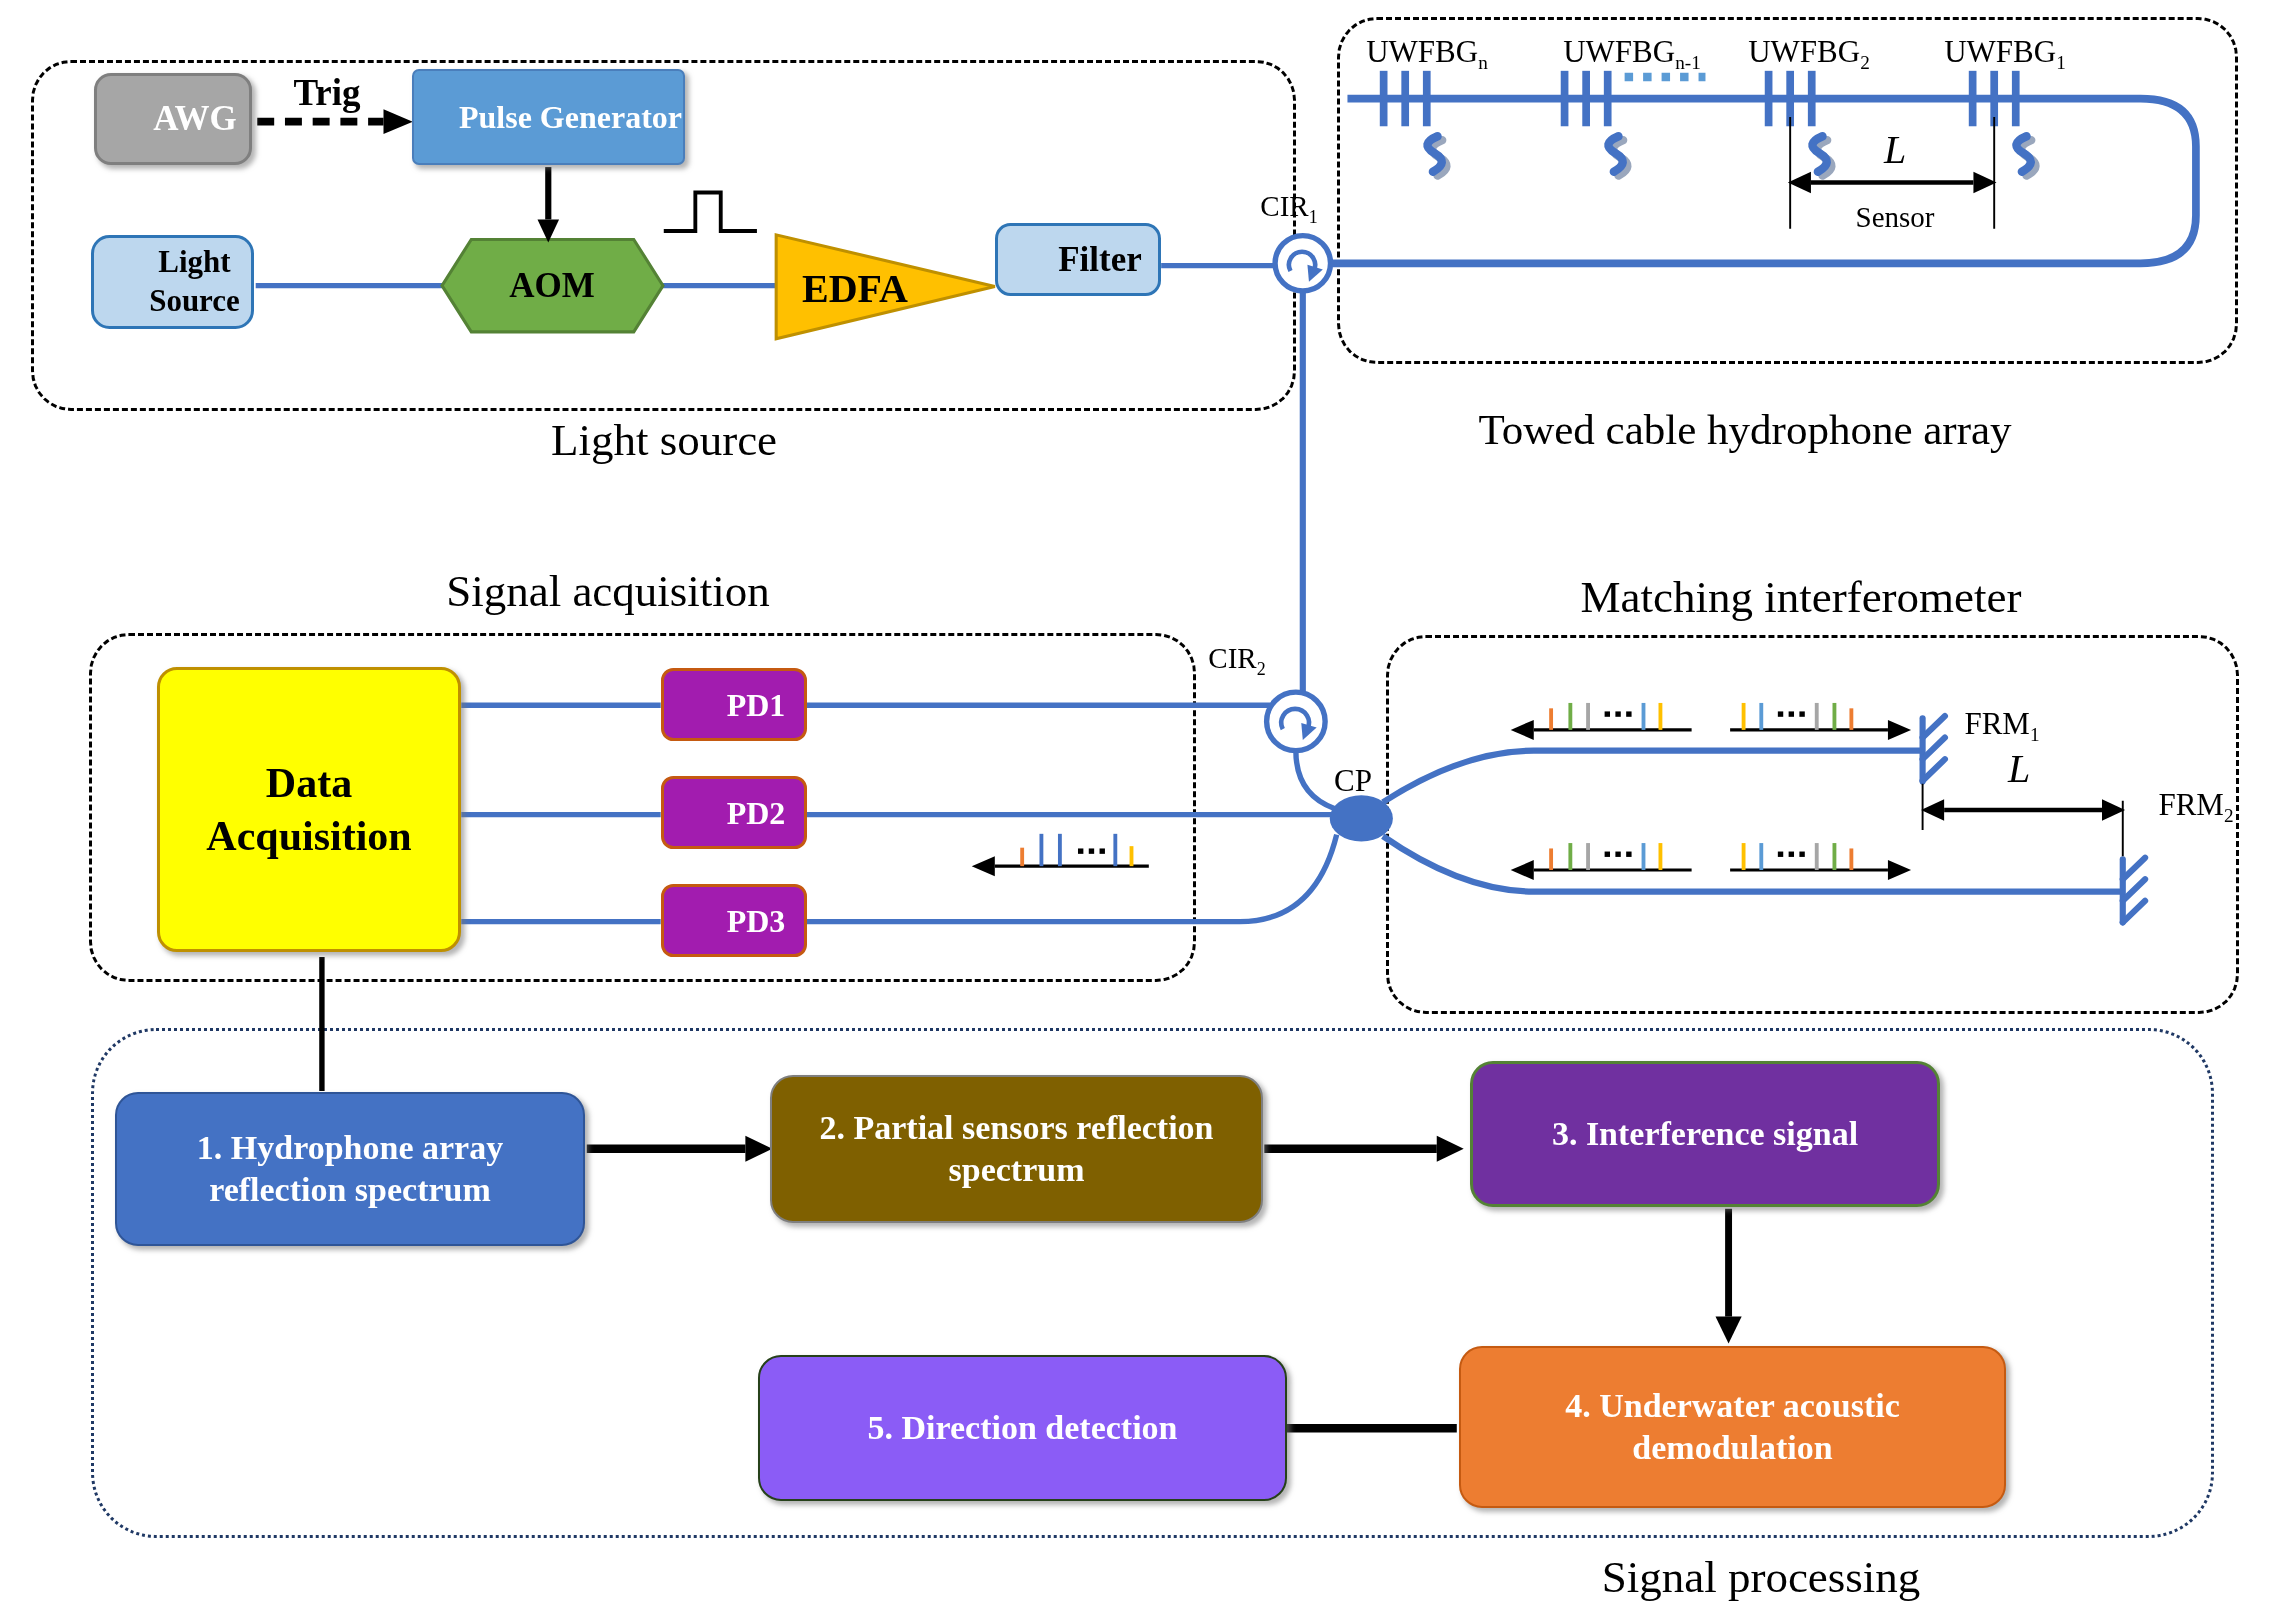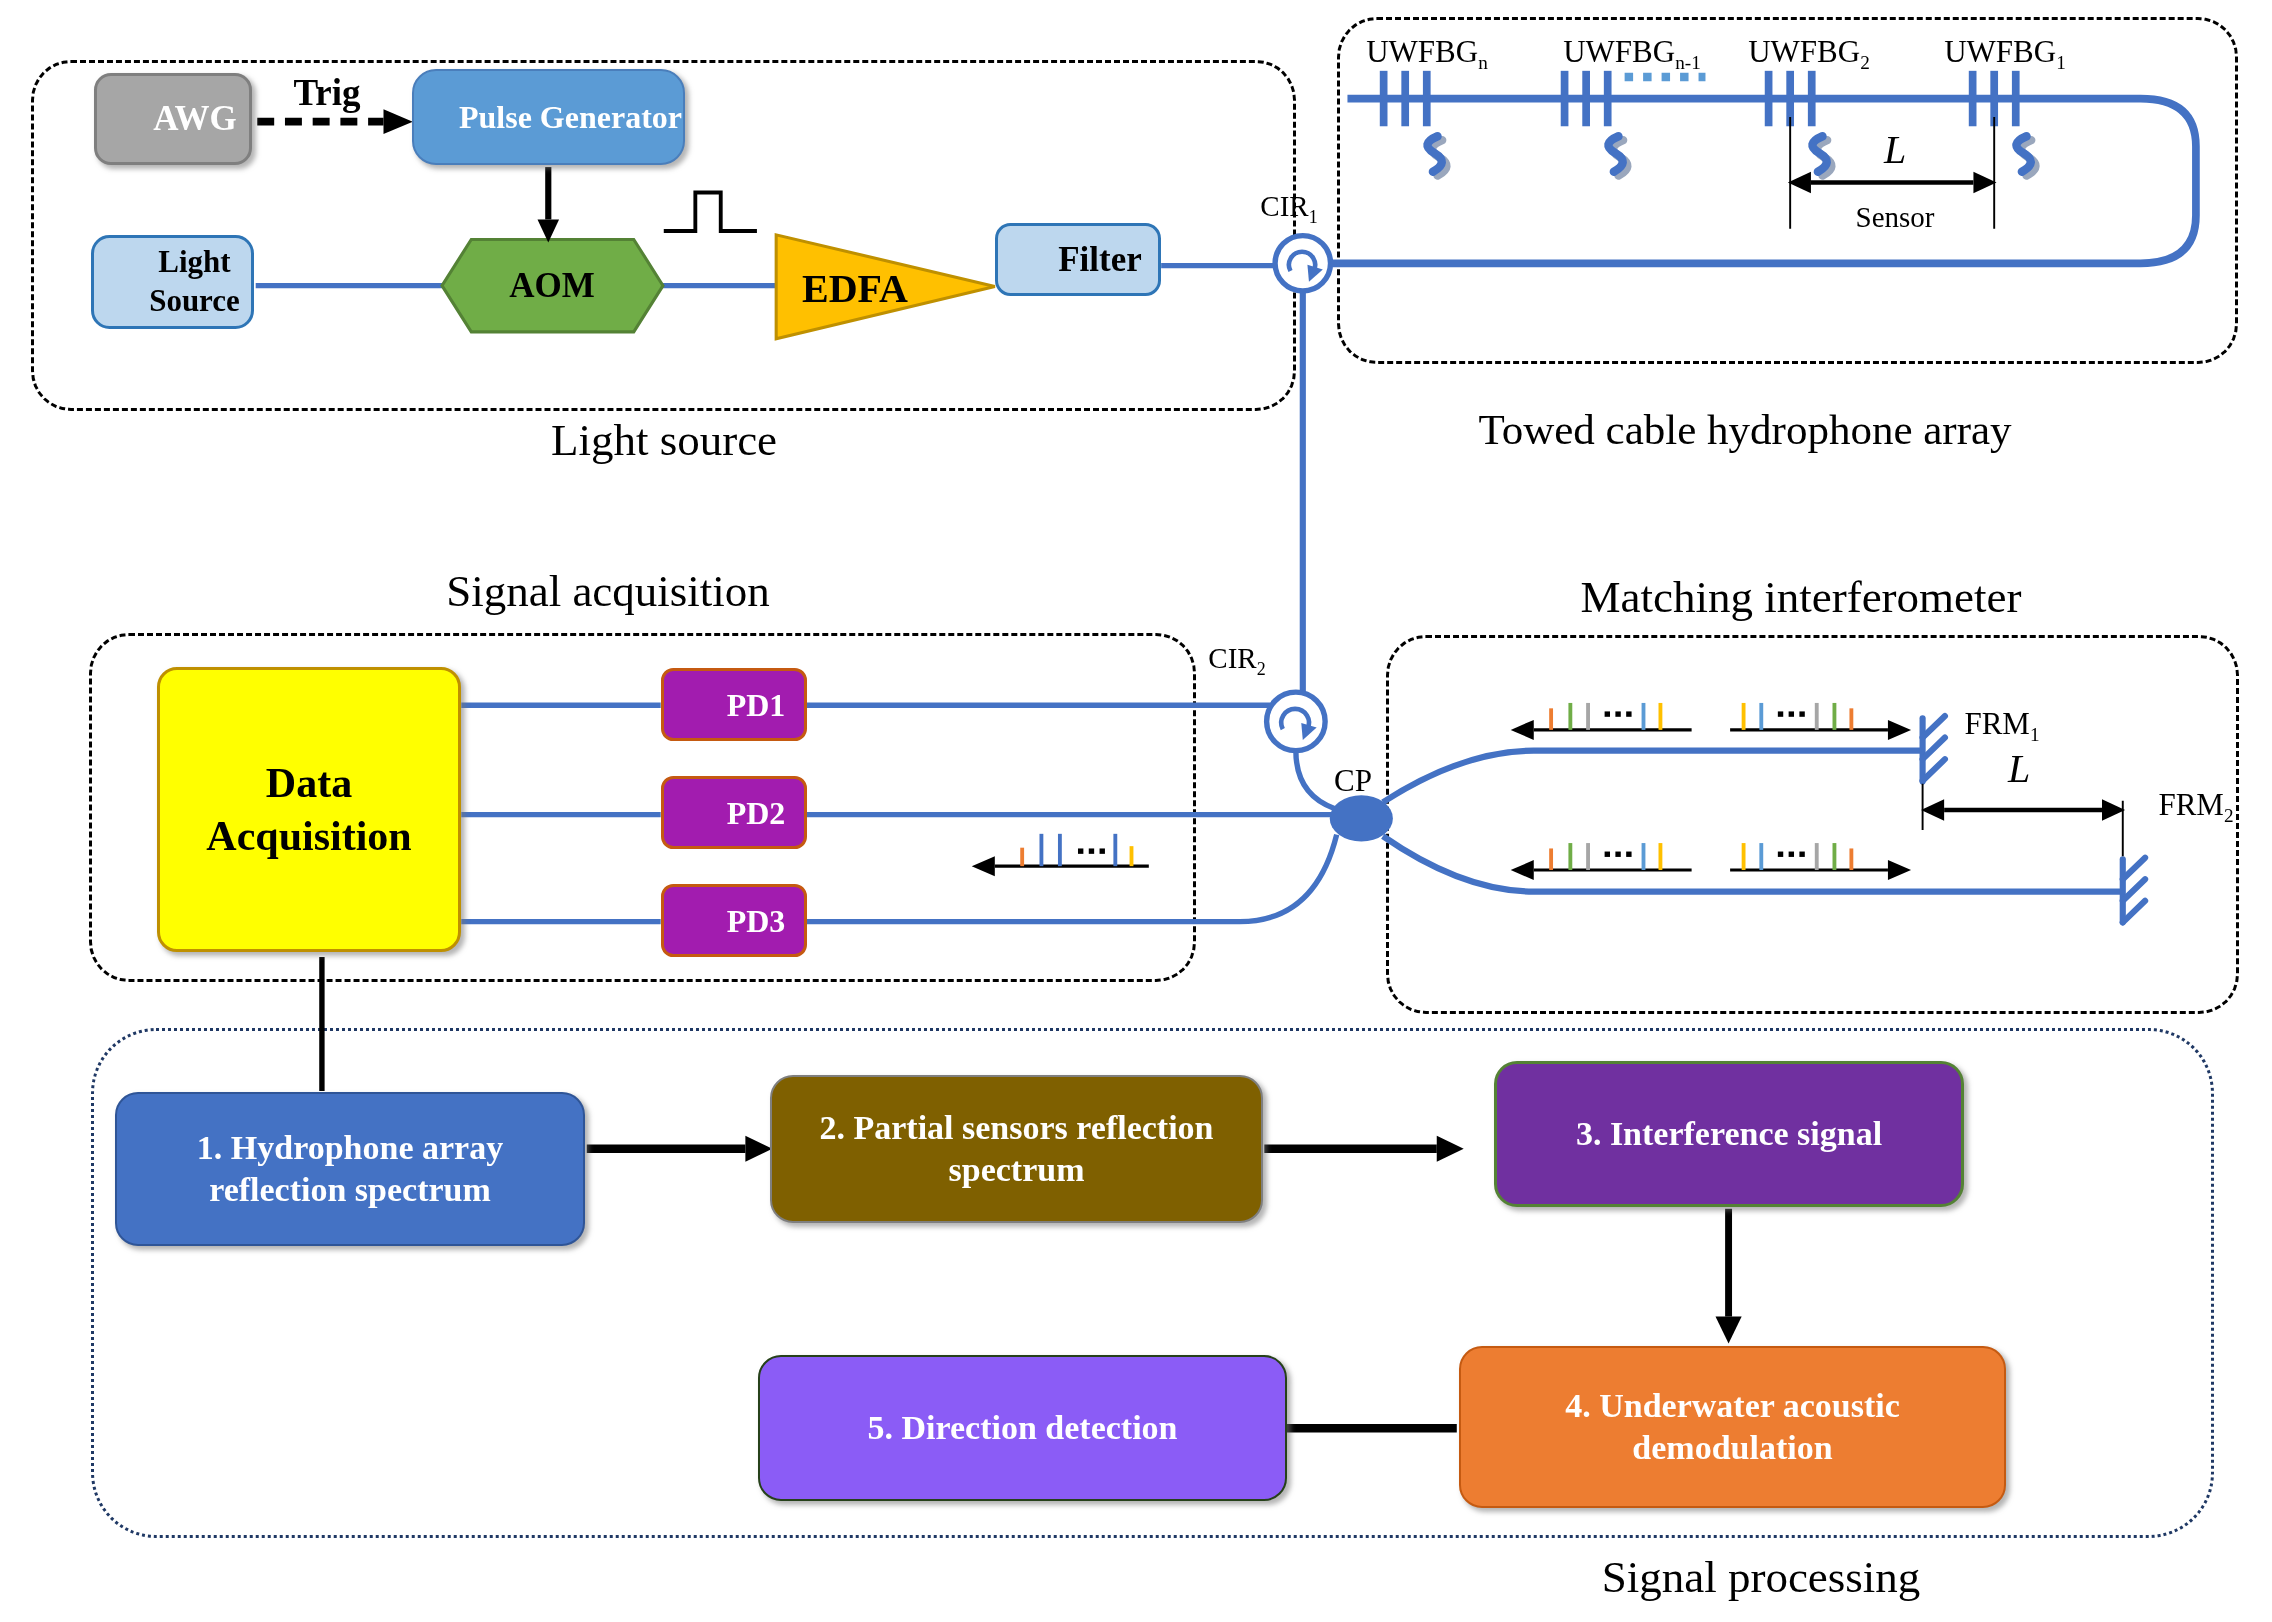--- a/index.html
+++ b/index.html
@@ -10,35 +10,35 @@
   .region.dotted{border:3.1px dotted #1F3864;border-radius:65px;}
   .box{position:absolute;display:flex;align-items:center;justify-content:center;text-align:center;
        box-sizing:border-box;font-weight:bold;z-index:3;line-height:1.25;padding-left:44px;}
   .shadowed{box-shadow:3.8px 3.8px 5.4px rgba(120,120,120,.55);}
   .label{position:absolute;transform:translate(-50%,-50%);white-space:nowrap;z-index:3;color:#000;}
   .title{font-size:45px;color:#000;}
   sub{font-size:0.62em;}
   .awg{left:94px;top:73px;width:158px;height:92px;background:#A6A6A6;border:3.1px solid #7F7F7F;
        border-radius:17px;color:#fff;font-size:35px;}
   .pgen{left:412px;top:69px;width:273px;height:96px;background:#5B9BD5;border:2.3px solid #4A7EBB;
-       border-radius:24px;color:#fff;font-size:32px;}
+       border-radius:7px;color:#fff;font-size:32px;}
   .lsrc{left:91px;top:235px;width:163px;height:94px;background:#BDD7EE;border:3.1px solid #2E75B6;
        border-radius:18.5px;color:#000;font-size:31px;}
   .filter{left:995px;top:223px;width:166px;height:73px;background:#BDD7EE;border:3.1px solid #2E75B6;
        border-radius:15.4px;color:#000;font-size:35px;}
   .aom-label{left:552px;top:286px;font-size:35px;font-weight:bold;}
   .edfa-label{left:855px;top:288px;font-size:40px;font-weight:bold;text-align:right;}
   .daq{left:157px;top:667px;width:304px;height:285px;background:#FFFF00;border:3.8px solid #BF9000;
        border-radius:20px;color:#000;font-size:42px;padding:0 31px;}
   .pd{left:661px;width:146px;height:73px;background:#a21caf;border:3.1px solid #C55A11;
       border-radius:12.3px;color:#fff;font-size:32px;}
   .step{border-radius:23px;color:#fff;font-size:34px;padding:0 21.6px;}
   .s1{left:115px;top:1092px;width:470px;height:154px;background:#4472C4;border:2.3px solid #2F5597;}
   .s2{left:770px;top:1075px;width:493px;height:148px;background:#7F6000;border:2.3px solid #7F7F7F;}
-  .s3{left:1470px;top:1061px;width:470px;height:146px;background:#7030A0;border:3.1px solid #548235;margin-left:24px;}
+  .s3{left:1470px;top:1061px;width:470px;height:146px;background:#7030A0;border:3.1px solid #548235;}
   .s4{left:1459px;top:1346px;width:547px;height:162px;background:#ED7D31;border:2.3px solid #C55A11;}
   .s5{left:758px;top:1355px;width:529px;height:146px;background:#8b5cf6;border:2.3px solid #26411A;}
   .small-label{font-size:29px;}
   .sensor-name{font-size:31px;}
   .len{font-size:40px;font-style:italic;}
 </style>
 </head>
 <body>
 
 <div id="page">

